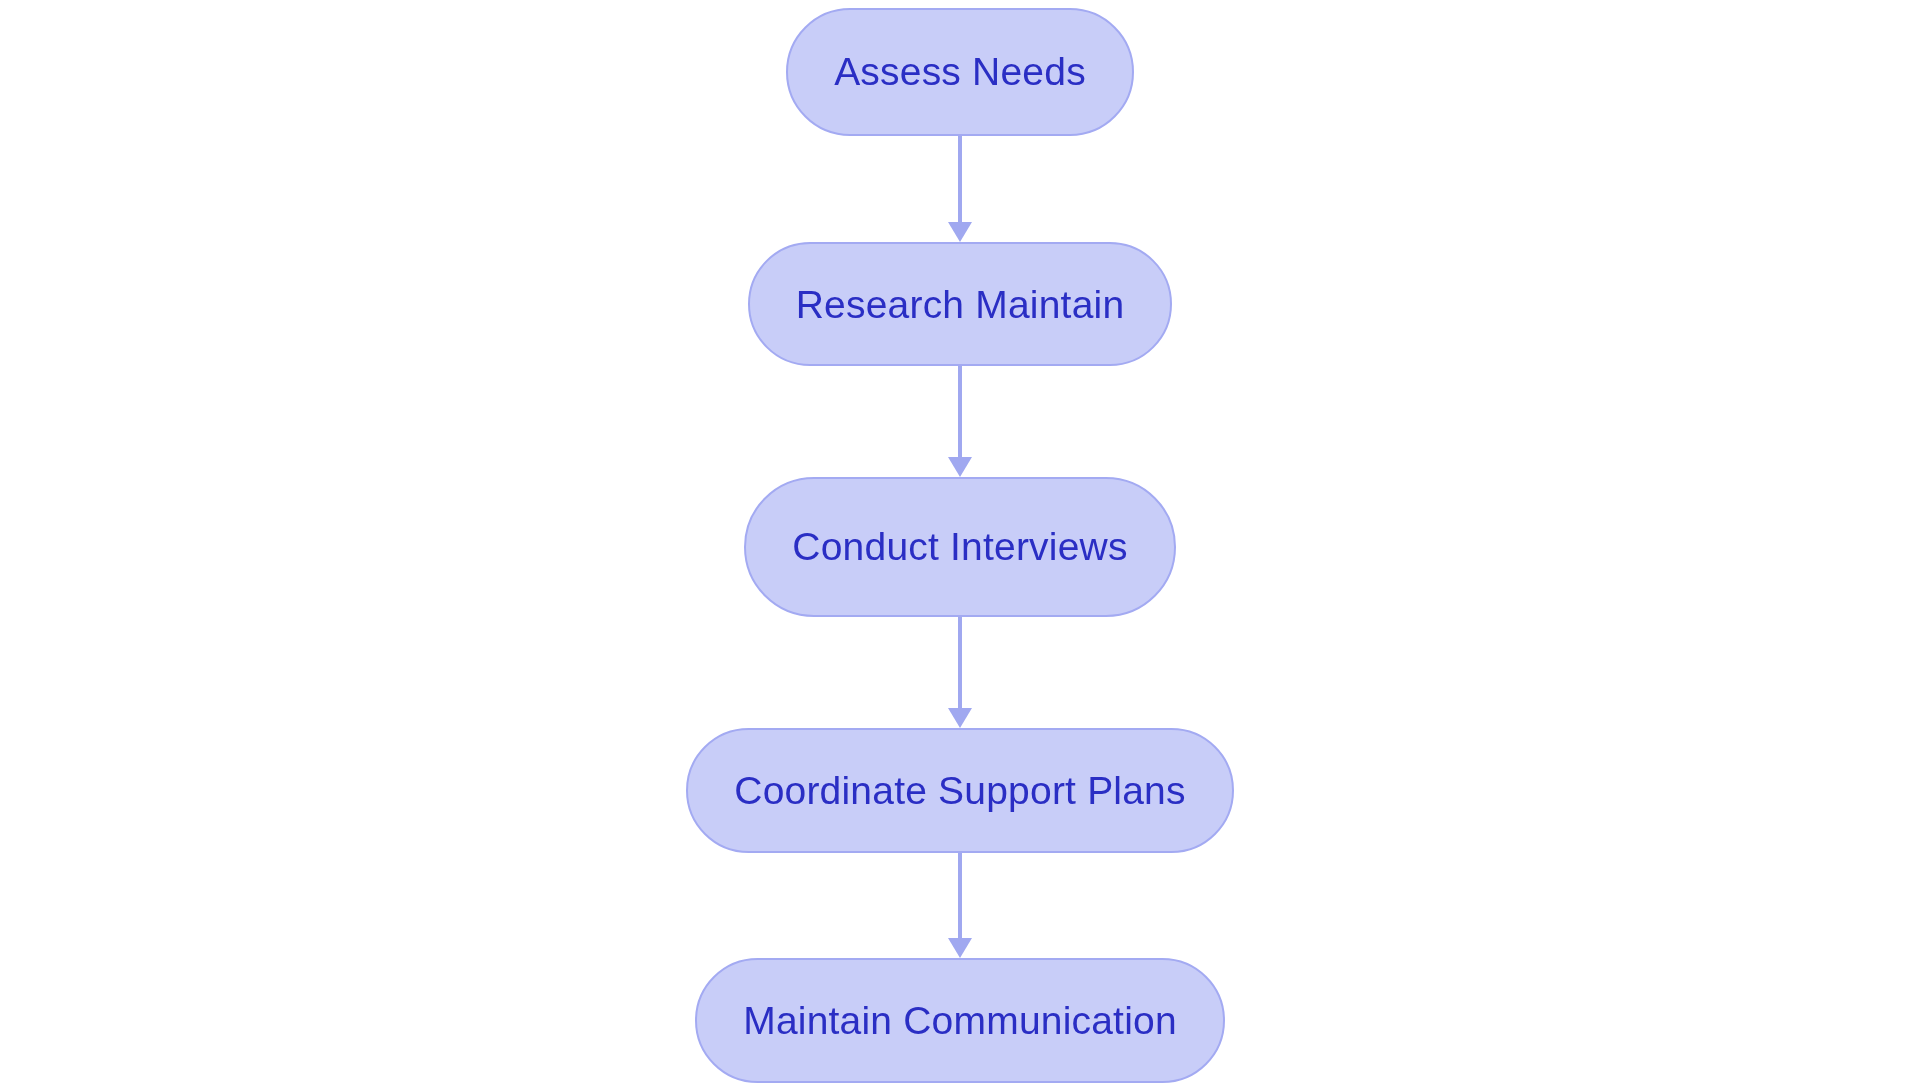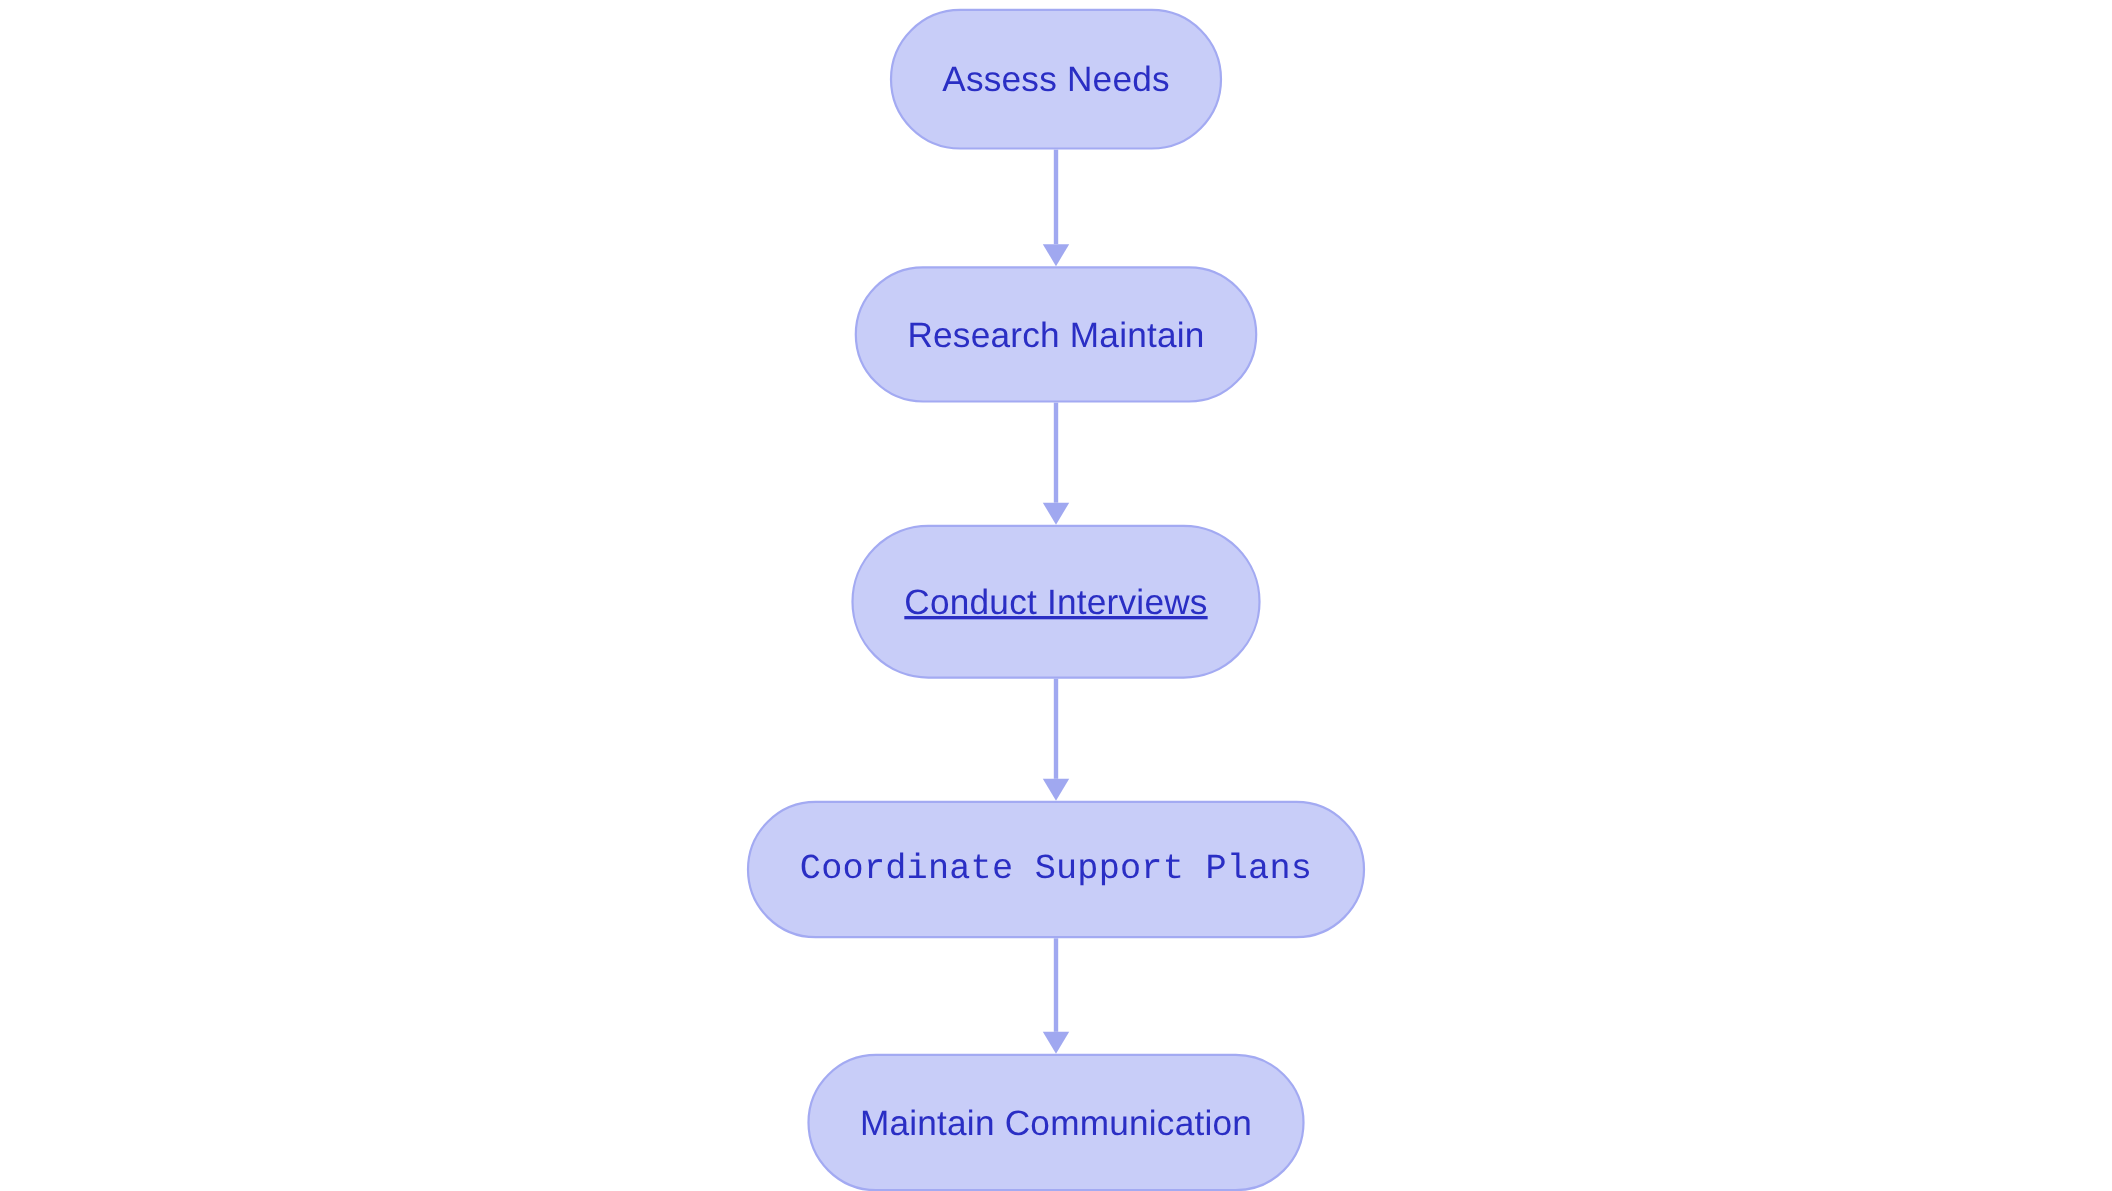--- a/index.html
+++ b/index.html
@@ -36,38 +36,38 @@
 
   .node {
     box-sizing: border-box;
     display: flex;
     align-items: center;
     justify-content: center;
     background: #c8cdf8;
     border: 2px solid #a3aaf2;
     border-radius: 999px;
     color: #2a2ec4;
-    font-size: 32px;
+    font-size: 39px;
     font-weight: 400;
     letter-spacing: 0.2px;
     white-space: nowrap;
     line-height: 1;
     padding: 0 46px;
   }
 
   .node-label {
     display: block;
     color: #2a2ec4;
   }
 
   
   .node.n0 { height: 129px; min-width: 285px; margin-top: 8px; }
   .node.n1 { height: 125px; min-width: 360px; }
-  .node.n2 { height: 142px; min-width: 366px; text-decoration: underline; }
-  .node.n3 { height: 126px; min-width: 450px; font-family: Liberation Mono, monospace; }
+  .node.n2 { height: 142px; min-width: 366px; }
+  .node.n3 { height: 126px; min-width: 450px; }
   .node.n4 { height: 126px; min-width: 440px; text-align: center; }
 
   
   .connector {
     position: relative;
     width: 26px;
     display: flex;
     flex-direction: column;
     align-items: center;
     justify-content: flex-start;

